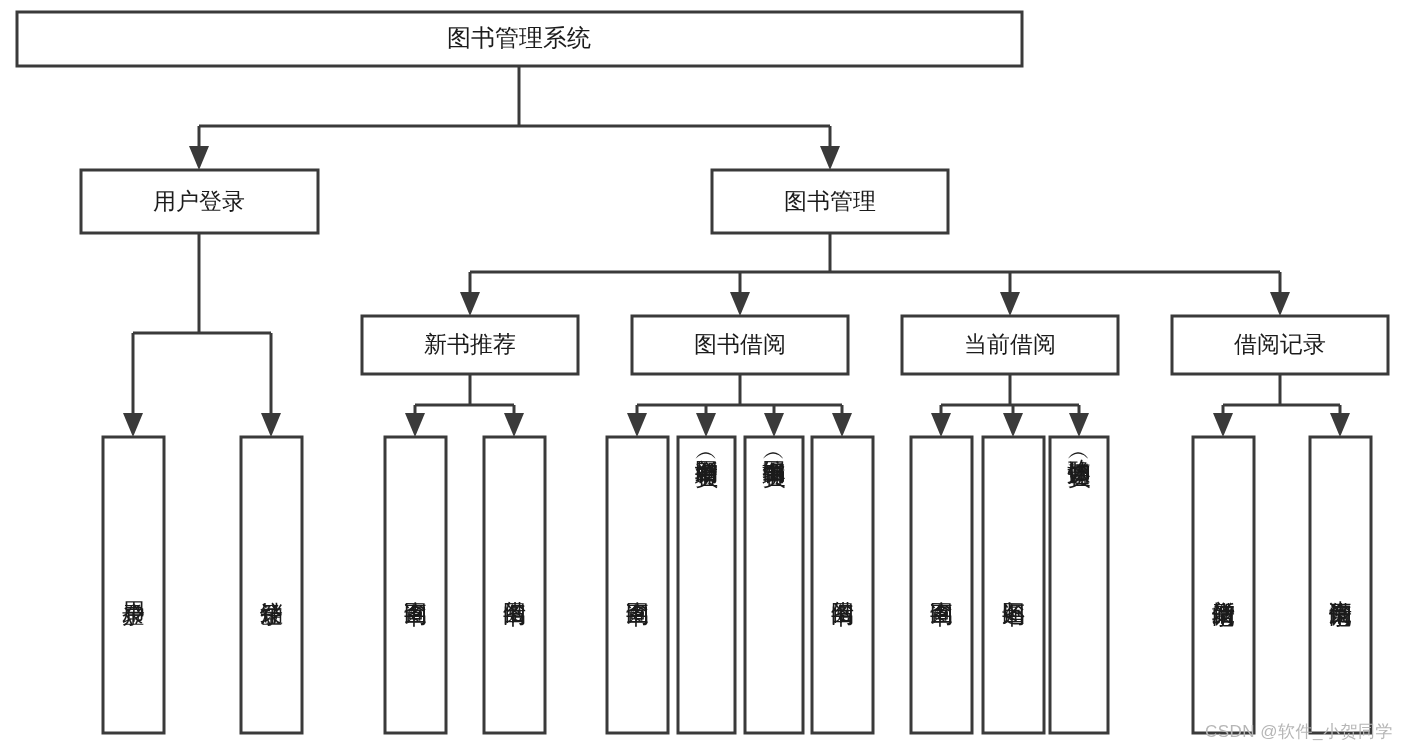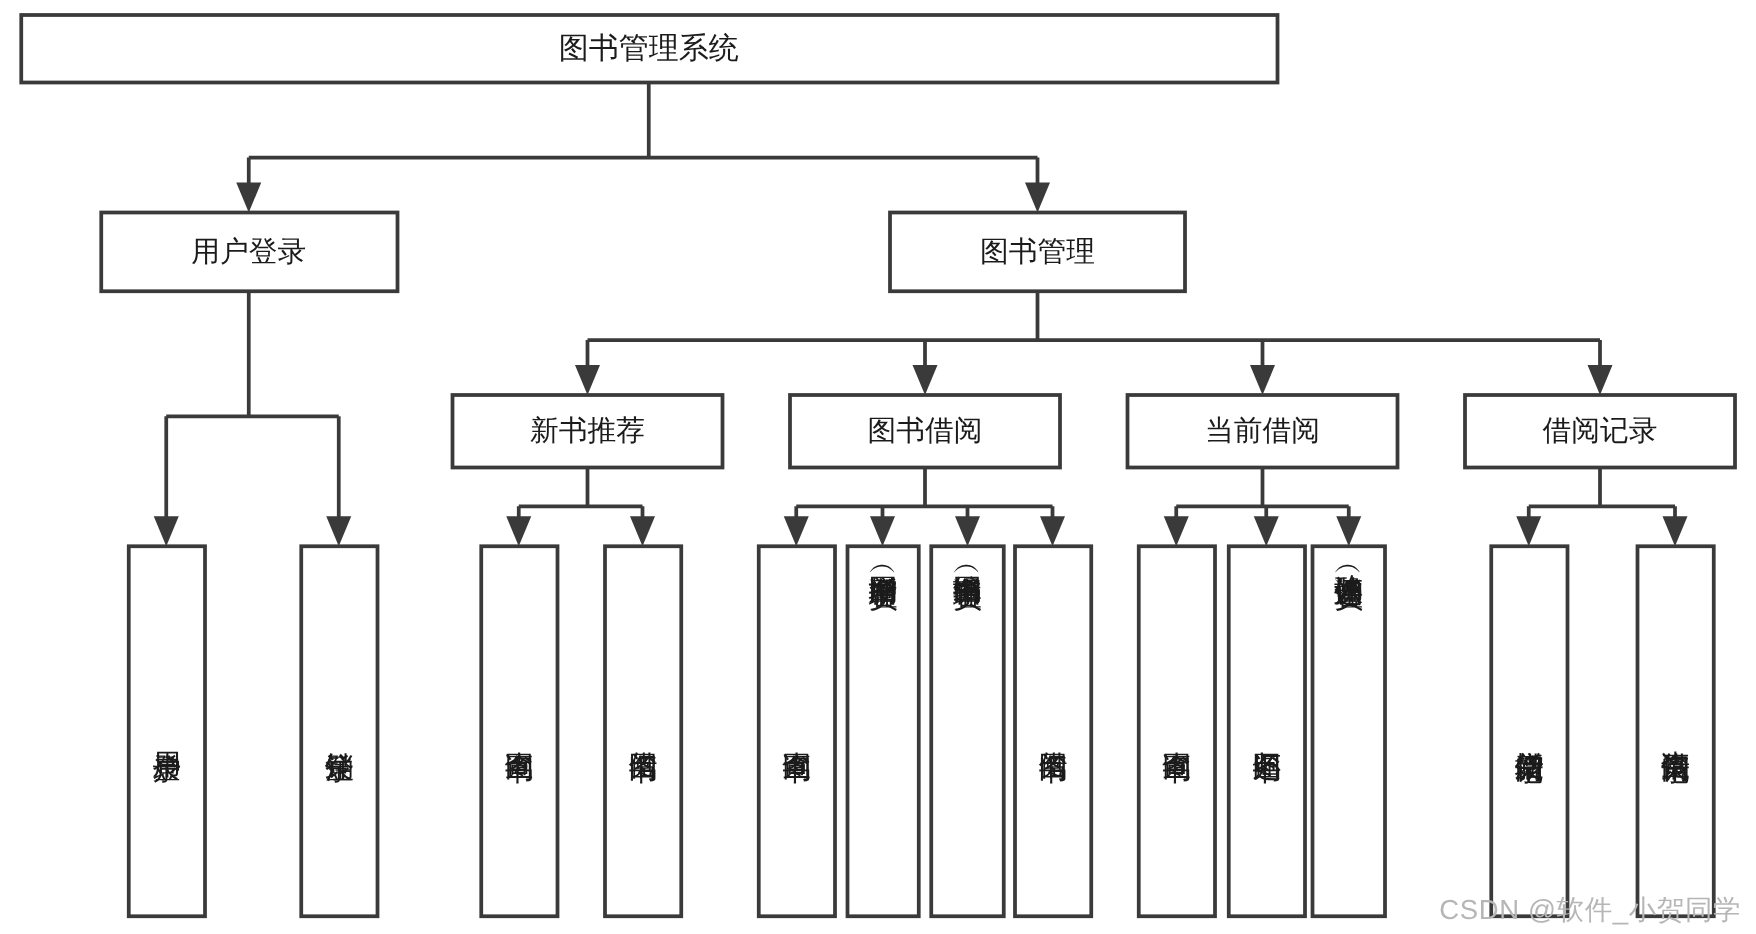--- a/index.html
+++ b/index.html
@@ -70,21 +70,21 @@
     line-height: 1.08;
     color: #1b1b1b;
     letter-spacing: 1px;
     white-space: nowrap;
   }
   #watermark {
     position: absolute;
     right: 12px;
     bottom: 4px;
     font-family: "Liberation Sans", "DejaVu Sans", sans-serif;
-    font-size: 22px;
+    font-size: 17px;
     color: #b6b6b6;
     letter-spacing: 0.5px;
     user-select: none;
   }
 </style>
 </head>
 <body>
 
 <div id="diagram-root">
 

